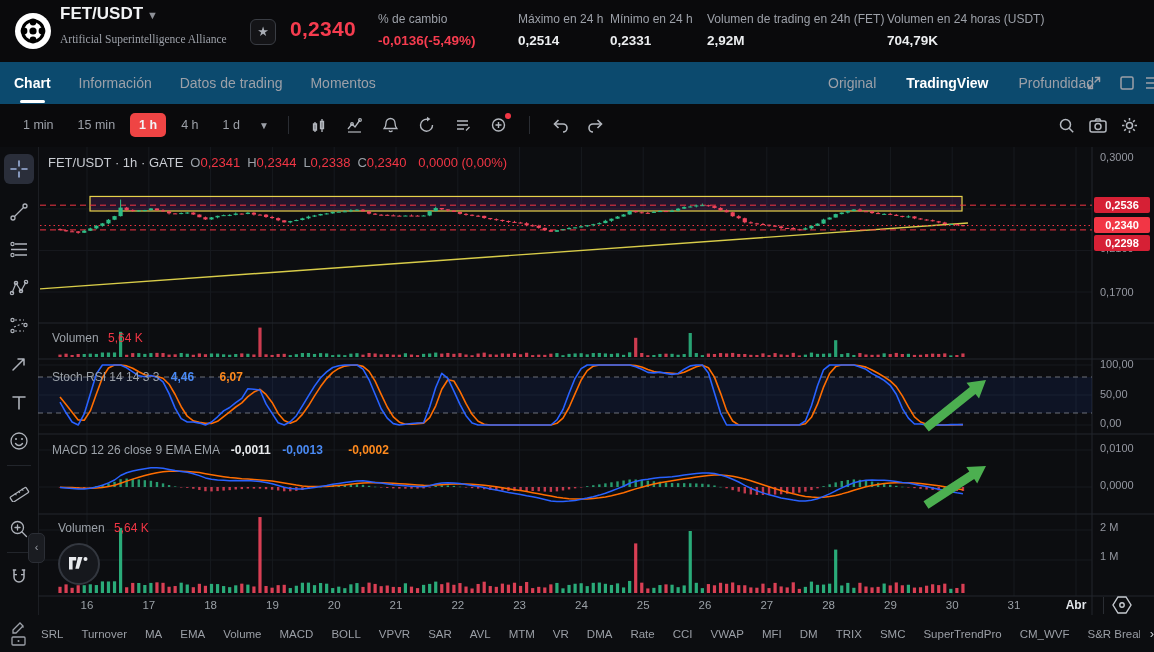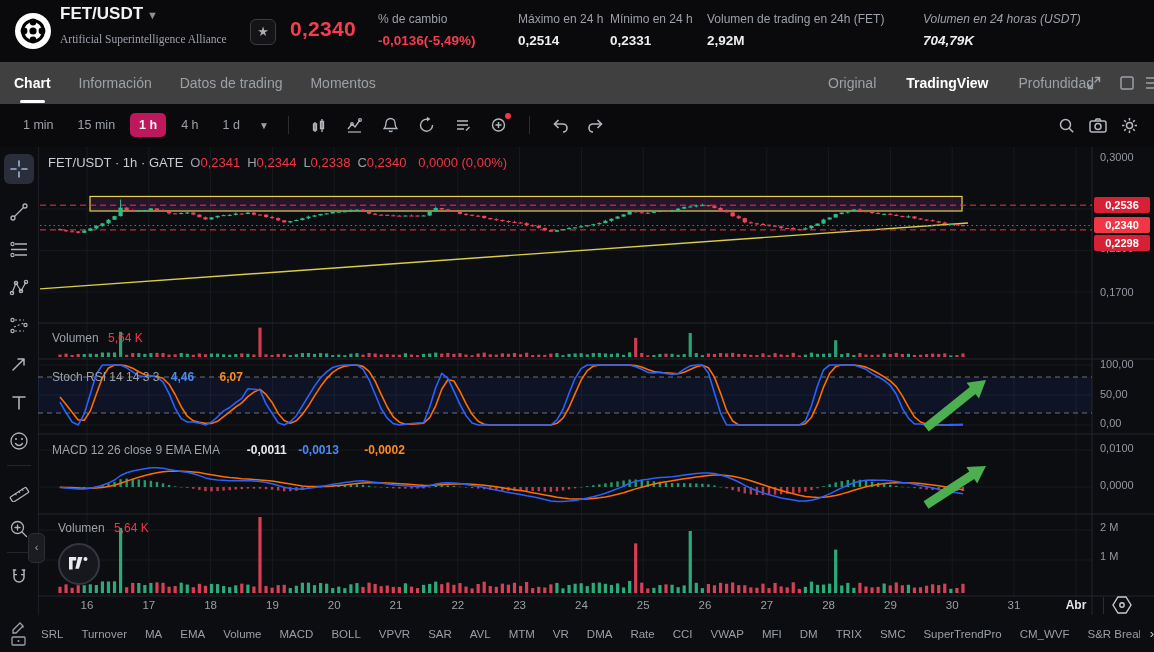--- a/index.html
+++ b/index.html
@@ -12,40 +12,40 @@
   .pair .caret{color:#8d9097;font-size:11px;margin-left:4px;}
   .subtitle{position:absolute;left:60px;top:33px;font-size:11.5px;color:#9ca0a8;font-family:Liberation Serif, serif;}
   .starbtn{position:absolute;left:250px;top:19px;width:24px;height:24px;border:1px solid #3a3d44;
            border-radius:6px;color:#a9adb5;font-size:13px;line-height:24px;text-align:center;background:#141417;}
   .price{position:absolute;left:290px;top:17px;font-size:21px;font-weight:bold;color:#f63c4f;letter-spacing:.3px;}
   .stat{position:absolute;top:12px;}
   .stat .lbl{font-size:12px;color:#9ca0a8;display:block;margin-bottom:5px;white-space:nowrap;}
   .stat .val{font-size:13.5px;font-weight:bold;color:#eceef0;white-space:nowrap;}
   .stat .val.neg{color:#f63c4f;}
   
-  .tabbar{position:absolute;left:0;top:62px;width:1154px;height:42px;background:#404040;}
+  .tabbar{position:absolute;left:0;top:62px;width:1154px;height:42px;background:#0c4a6e;}
   .ltabs{position:absolute;left:14px;top:0;height:42px;display:flex;gap:28px;align-items:center;}
   .ltab{font-size:14px;color:#9ca0a8;position:relative;cursor:pointer;white-space:nowrap;}
   .ltab.active{color:#ffffff;font-weight:bold;}
   .ltab.active:after{content:"";position:absolute;left:6px;right:6px;bottom:-12px;height:3px;background:#fff;border-radius:2px;}
   .aipill{position:absolute;left:664px;top:9px;height:24px;padding:0 12px 0 8px;border-radius:13px;
           background:#1c1535;display:flex;align-items:center;gap:5px;border:1px solid #2c2150;}
   .aipill .ai{font-weight:bold;font-size:13px;background:linear-gradient(90deg,#4f6bff,#7d5bff);
           -webkit-background-clip:text;background-clip:text;color:transparent;}
   .aipill .txt{font-size:13px;background:linear-gradient(90deg,#6f7bff,#c44df0,#e14fd2);
           -webkit-background-clip:text;background-clip:text;color:transparent;}
   .rtabs{position:absolute;left:828px;top:0;height:42px;display:flex;gap:30px;align-items:center;}
   .rtab{font-size:14px;color:#9ca0a8;cursor:pointer;white-space:nowrap;}
   .rtab.active{color:#ffffff;font-weight:bold;}
   .tb-ico{position:absolute;top:13px;width:16px;height:16px;color:#9ca0a8;}
   
   .toolbar{position:absolute;left:0;top:104px;width:1154px;height:43px;background:#0a0a0c;border-bottom:1px solid #1c1e23;}
   .tf-wrap{position:absolute;left:14px;top:0;height:42px;display:flex;align-items:center;gap:6px;}
   .tf{font-size:12.5px;color:#9ca0a8;padding:5px 9px;border-radius:5px;cursor:pointer;white-space:nowrap;text-align:right;}
-  .tf.active{background:#be185d;color:#f2f3f5;font-weight:bold;}
+  .tf.active{background:#ef4444;color:#f2f3f5;font-weight:bold;}
   .tf-caret{color:#9ca0a8;font-size:10px;padding:0 4px;cursor:pointer;}
   .vdiv{width:1px;height:18px;background:#2a2d33;margin:0 9px;}
   .tool-ico{width:30px;height:30px;display:flex;align-items:center;justify-content:center;color:#b4b8bf;cursor:pointer;position:relative;}
   .red-dot{position:absolute;right:3px;top:3px;width:6px;height:6px;border-radius:50%;background:#f23645;}
   .tb-right{position:absolute;right:16px;top:0;height:42px;display:flex;align-items:center;gap:14px;}
   
   .chart-region{position:absolute;left:0;top:147px;width:1154px;height:493px;background:#0c0d10;}
   .draw-tools{position:absolute;left:0;top:147px;width:38px;height:493px;border-right:1px solid #1c1e23;background:#0c0d10;}
   .dtool{position:absolute;left:4px;width:30px;height:30px;display:flex;align-items:center;justify-content:center;color:#aeb2ba;cursor:pointer;border-radius:6px;}
   .dtool.sel{background:#2a2e3a;color:#9db2dd;}
@@ -53,21 +53,21 @@
   #chart-svg{position:absolute;left:38px;top:147px;width:1116px;height:468px;display:block;cursor:crosshair;}
   
   .legend{position:absolute;left:48px;top:155px;font-size:13px;color:#9ba1a8;white-space:nowrap;}
   .legend b{color:#c9ccd2;font-weight:normal;}
   .legend .ok{color:#9ba1a8;margin-left:7px;}
   .legend .ov{color:#f23645;}
   .pane-lbl{position:absolute;font-size:12px;color:#9ba1a8;white-space:nowrap;}
   .pane-lbl .red{color:#f23645;margin-left:6px;}
   .pane-lbl .blue{color:#4a8af4;margin-left:8px;font-weight:bold;}
   .pane-lbl .orange{color:#ff8a1e;margin-left:6px;font-weight:bold;padding-left:16px;}
-  .pane-lbl .white{color:#e8eaed;margin-left:24px;font-weight:bold;}
+  .pane-lbl .white{color:#e8eaed;margin-left:8px;font-weight:bold;}
   .ax{position:absolute;left:1100px;font-size:11px;color:#9598a1;white-space:nowrap;}
   .badge{position:absolute;left:1094px;width:56px;height:16px;border-radius:2px;background:#d62035;color:#fff;
          font-size:11px;font-weight:bold;text-align:center;line-height:16px;z-index:3;}
   .badge.cur{background:#f23645;}
   .tvlogo{position:absolute;left:58px;top:543px;width:38px;height:38px;border-radius:50%;background:#16181d;
           border:2px solid #33373f;display:flex;align-items:center;justify-content:center;z-index:2;}
   .collapse{position:absolute;left:28px;top:533px;width:15px;height:28px;background:#1a1c21;border:1px solid #2b2e35;
             border-radius:5px;color:#9ca0a8;font-size:11px;line-height:26px;text-align:center;z-index:2;}
   .corner-div{position:absolute;left:1103px;top:597px;width:1px;height:17px;background:#2a2d33;}
   .octagon{position:absolute;left:1111px;top:595px;width:22px;height:20px;color:#c6cad0;cursor:pointer;}
@@ -96,21 +96,21 @@
     <span>FET/USDT</span><span class="caret">▼</span>
   </div>
   <div class="subtitle">Artificial Superintelligence Alliance</div>
   <div class="starbtn"><span>★</span></div>
   <div class="price">0,2340</div>
   <div id="hdr-stats">
       <div class="stat" style="left: 378px;"><span class="lbl">% de cambio</span><span class="val neg">-0,0136(-5,49%)</span></div>
       <div class="stat" style="left: 518px;"><span class="lbl">Máximo en 24 h</span><span class="val">0,2514</span></div>
       <div class="stat" style="left: 610px;"><span class="lbl">Mínimo en 24 h</span><span class="val">0,2331</span></div>
       <div class="stat" style="left: 707px;"><span class="lbl">Volumen de trading en 24h (FET)</span><span class="val">2,92M</span></div>
-      <div class="stat" style="left: 923px; font-style: italic;"><span class="lbl">Volumen en 24 horas (USDT)</span><span class="val">704,79K</span></div>
+      <div class="stat" style="left: 887px;"><span class="lbl">Volumen en 24 horas (USDT)</span><span class="val">704,79K</span></div>
     </div>
 </div>
 
 <div class="tabbar">
   <div class="ltabs" id="ltabs">
       <span class="ltab active">Chart</span>
       <span class="ltab">Información</span>
       <span class="ltab">Datos de trading</span>
       <span class="ltab">Momentos</span>
     </div>

